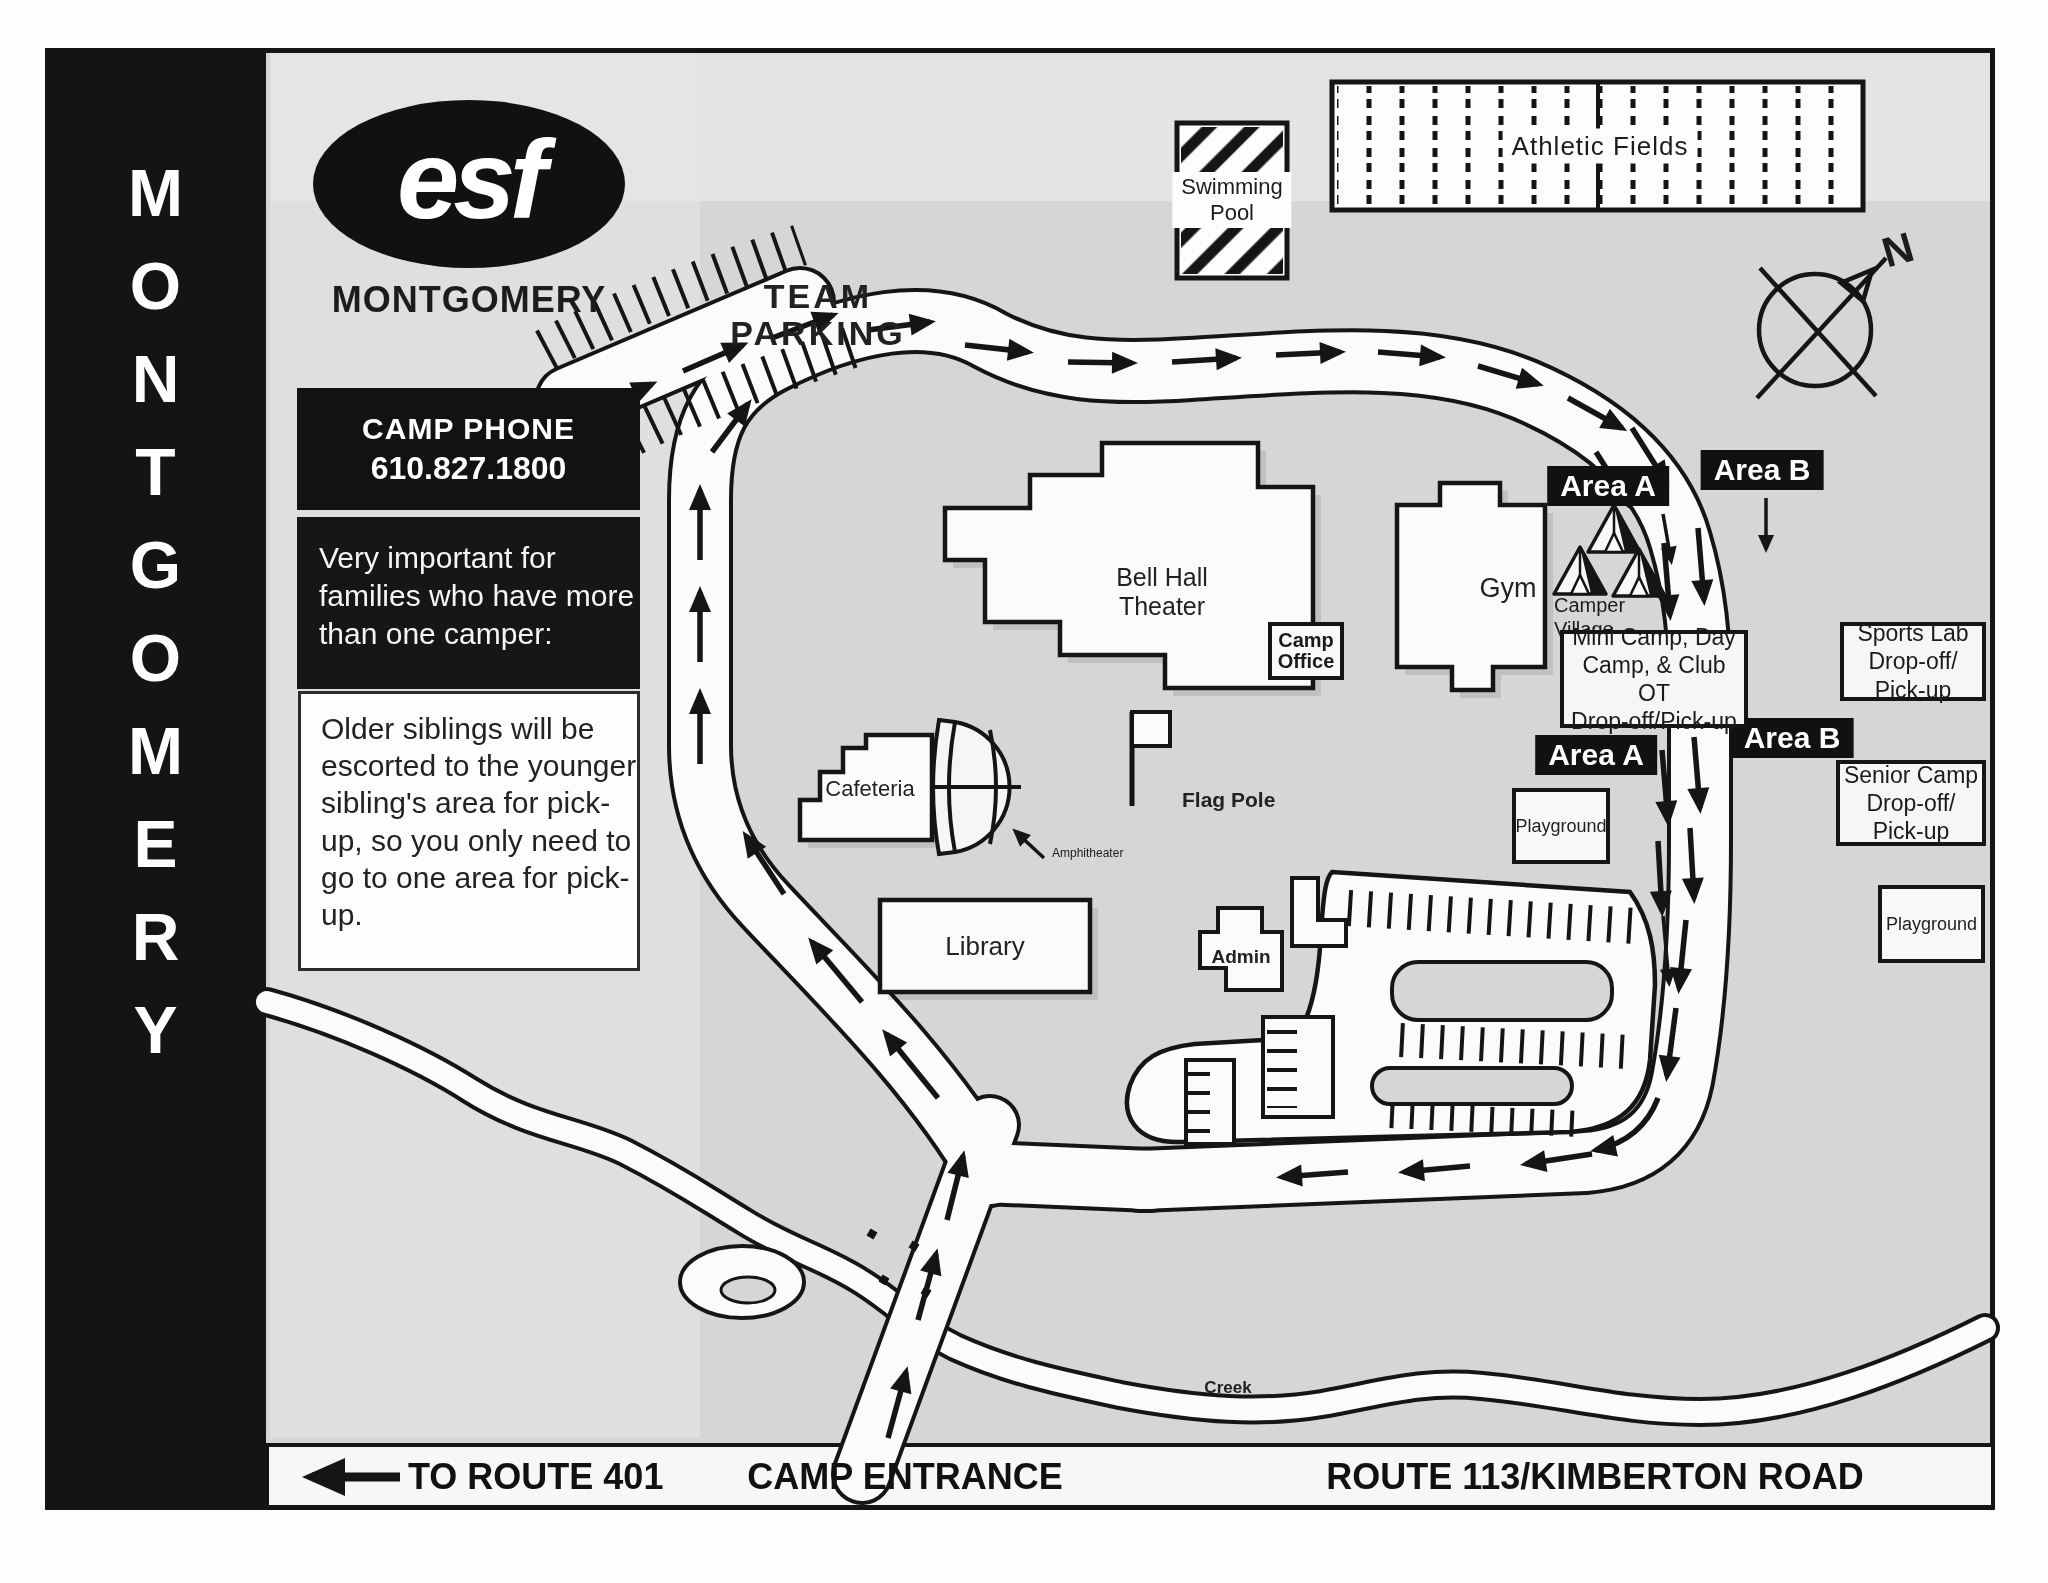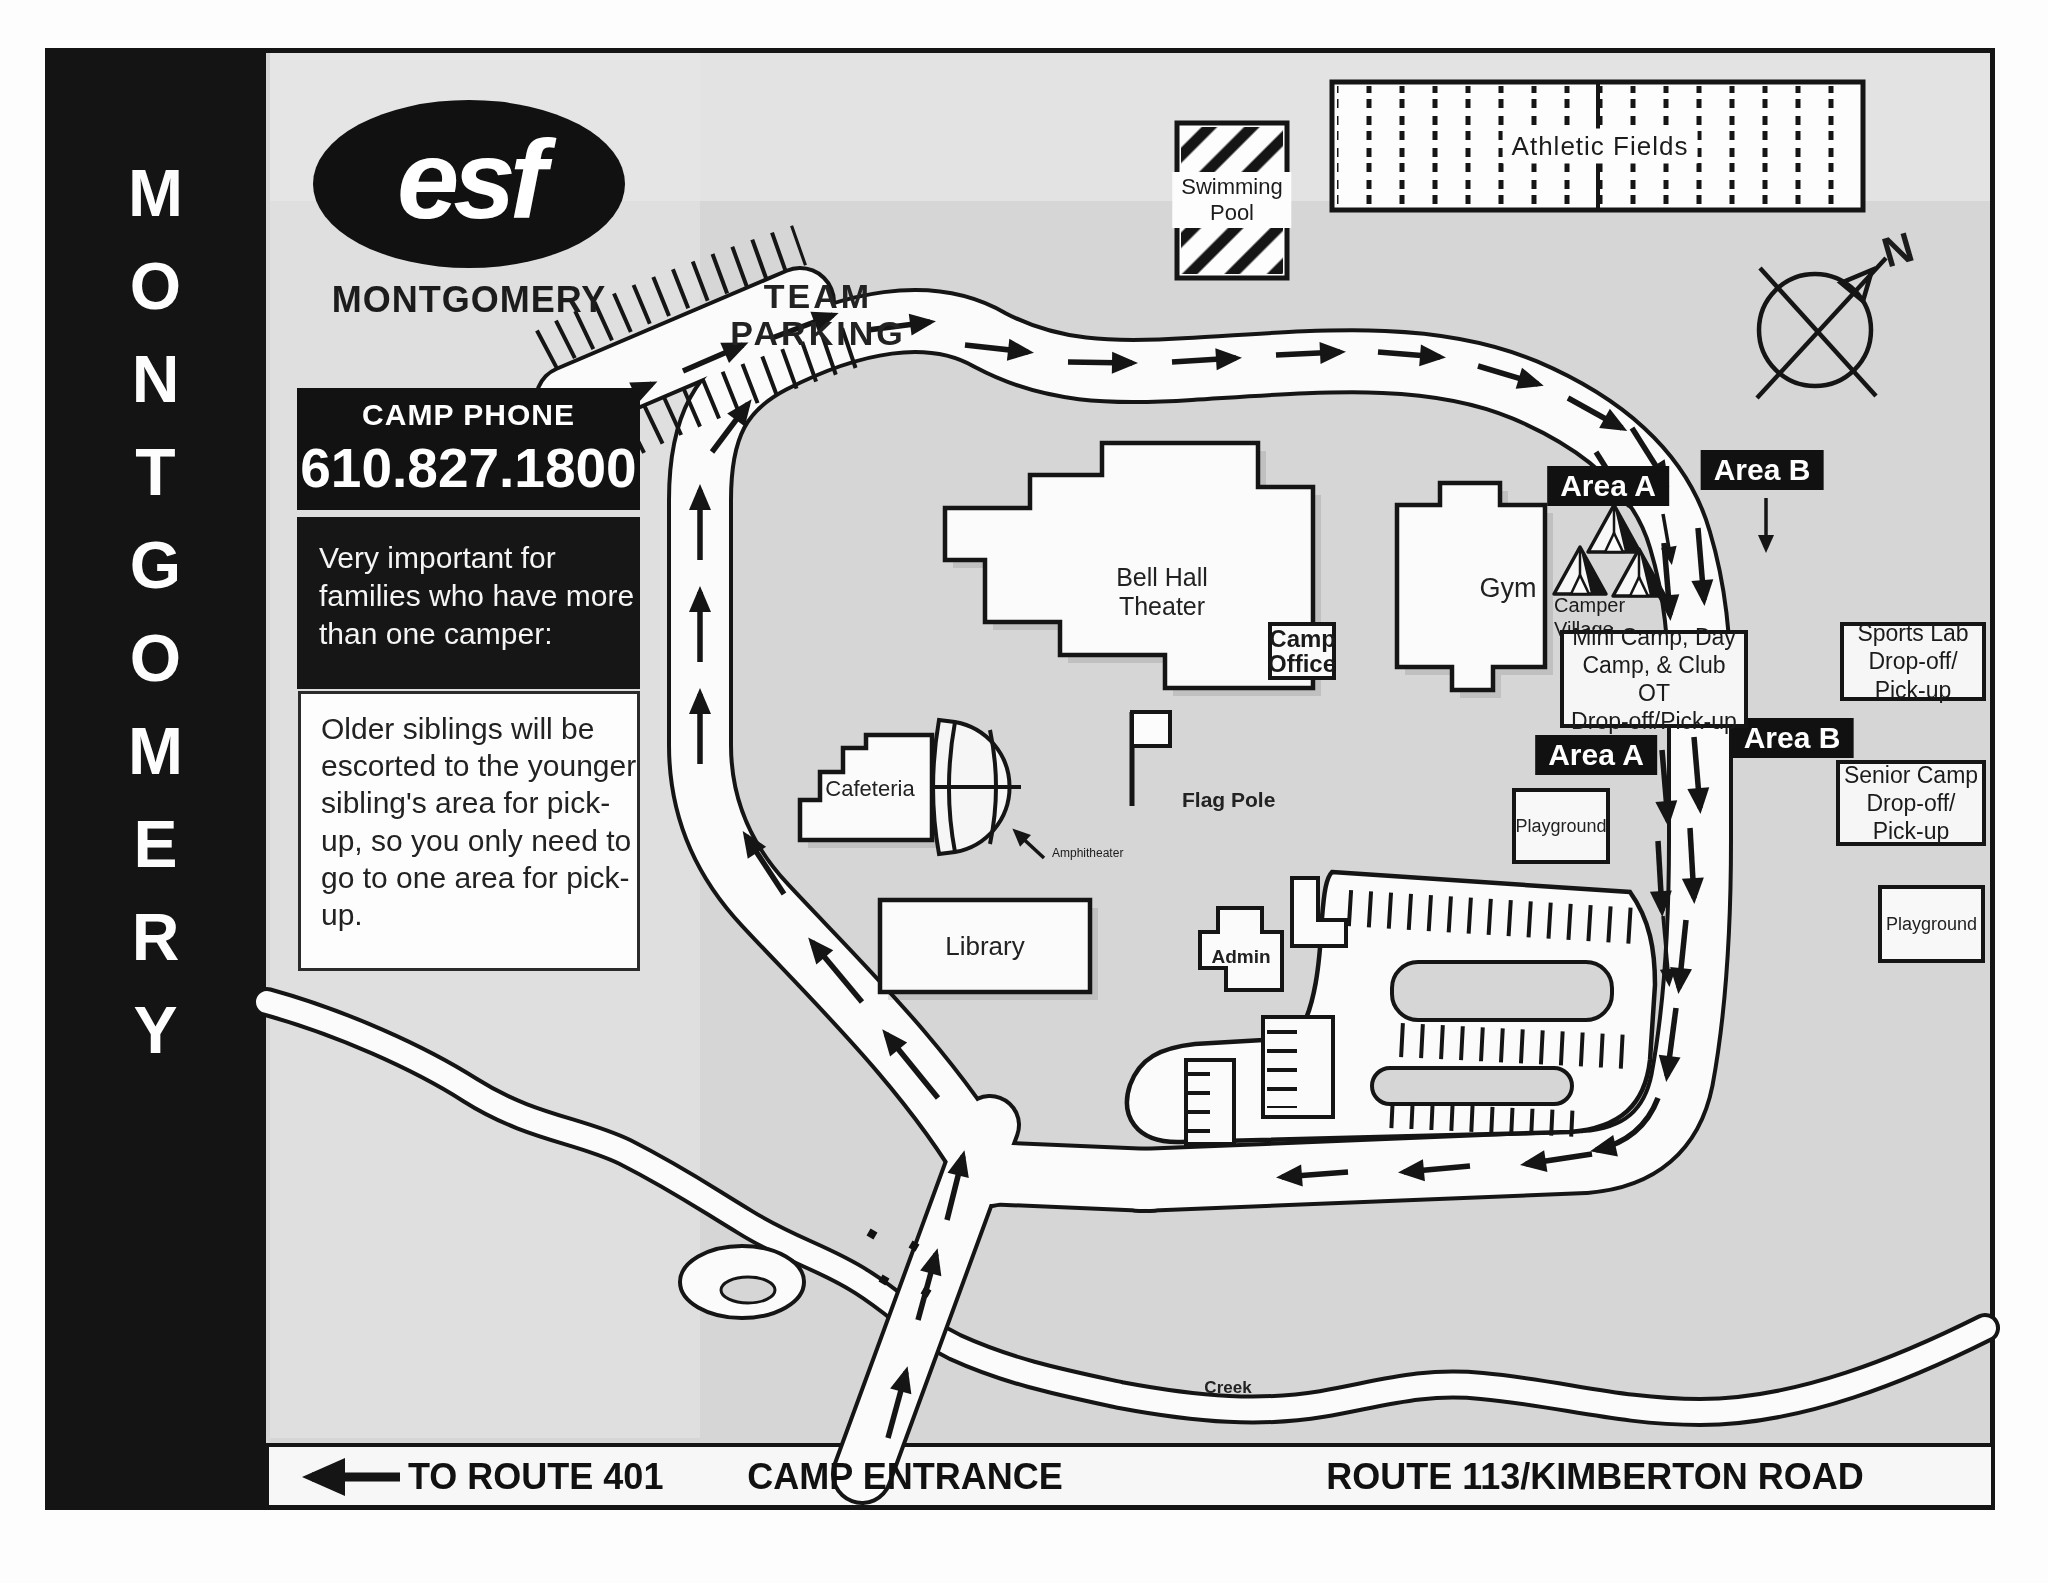--- a/index.html
+++ b/index.html
@@ -11,21 +11,21 @@
   svg.layer{left:0;top:0;width:2048px;height:1583px;}
   .labels{left:0;top:0;width:2048px;height:1583px;pointer-events:none;}
   .lbl{position:absolute;white-space:pre-line;color:#1c1c1c;}
   .ctr{transform:translate(-50%,-50%);text-align:center;}
   
   .logo-oval{left:313px;top:100px;width:312px;height:168px;background:#111;border-radius:50%;display:flex;align-items:center;justify-content:center;}
   .logo-oval span{color:#fff;font-size:112px;font-weight:700;font-style:italic;letter-spacing:-6px;padding-bottom:10px;}
   .logo-name{left:469px;top:300px;font-size:36px;font-weight:800;letter-spacing:1px;}
   .phone-box{left:297px;top:388px;width:343px;height:122px;background:#121212;color:#fff;display:flex;flex-direction:column;align-items:center;justify-content:center;gap:4px;}
   .phone-box .pl{font-size:30px;font-weight:700;letter-spacing:1px;}
-  .phone-box .pn{font-size:55px;font-weight:800;}
+  .phone-box .pn{font-size:32px;font-weight:800;}
   .note-head{left:297px;top:517px;width:343px;height:172px;background:#161616;color:#f5f5f5;font-size:30px;line-height:1.26;padding:22px 0 0 22px;box-sizing:border-box;}
   .note-body{left:298px;top:691px;width:342px;height:280px;background:#fdfdfd;border:3px solid #2b2b2b;font-size:30px;line-height:1.24;padding:16px 0 0 20px;box-sizing:border-box;color:#222;}
   
   .team{font-size:34px;font-weight:700;letter-spacing:3px;line-height:1.1;color:#222;}
   .bldg{font-size:25px;color:#222;}
   .small-b{font-size:20px;font-weight:700;color:#222;}
   .area{background:#111;color:#fff;font-weight:700;font-size:30px;padding:3px 13px;white-space:nowrap;}
   .callout{background:#f6f6f6;border:4px solid #151515;display:flex;align-items:center;justify-content:center;text-align:center;font-size:23px;line-height:1.22;box-sizing:border-box;color:#1b1b1b;}
   .pg{background:#f8f8f8;border:4px solid #151515;display:flex;align-items:center;justify-content:center;font-size:18px;box-sizing:border-box;color:#222;}
   .pad-bg{background:#fdfdfd;padding:2px 9px;}
@@ -251,21 +251,21 @@
 to go to one area
 for pick-up.</div>
 
   <div class="lbl ctr team" style="left:818px;top:315px;">TEAM
 PARKING</div>
   <div class="lbl ctr pad-bg" style="left:1232px;top:200px;font-size:22px;">Swimming
 Pool</div>
   <div class="lbl ctr pad-bg" style="left:1600px;top:146px;font-size:26px;letter-spacing:1px;">Athletic Fields</div>
   <div class="lbl ctr bldg" style="left:1162px;top:592px;">Bell Hall
 Theater</div>
-  <div class="abs" style="left:1268px;top:622px;width:68px;height:58px;background:#fafafa;border:4px solid #151515;box-sizing:border-box;display:flex;align-items:center;justify-content:center;text-align:right;font-size:24px;font-weight:600;line-height:1.05;white-space:pre-line;">Camp
+  <div class="abs" style="left:1268px;top:622px;width:76px;height:58px;background:#fafafa;border:4px solid #151515;box-sizing:border-box;display:flex;align-items:center;justify-content:center;text-align:center;font-size:20px;font-weight:600;line-height:1.05;white-space:pre-line;">Camp
 Office</div>
   <div class="lbl ctr bldg" style="left:1470px;top:588px;font-size:27px;margin-left:38px;">Gym</div>
   <div class="lbl" style="left:1554px;top:594px;font-size:20px;line-height:1.18;">Camper
 Village</div>
   <div class="lbl ctr bldg" style="left:870px;top:789px;font-size:22px;">Cafeteria</div>
   <div class="lbl" style="left:1052px;top:846px;font-size:12px;">Amphitheater</div>
   <div class="lbl small-b" style="left:1182px;top:788px;font-size:21px;">Flag Pole</div>
   <div class="lbl ctr bldg" style="left:985px;top:946px;font-size:26px;">Library</div>
   <div class="lbl ctr small-b" style="left:1241px;top:957px;font-size:19px;">Admin</div>
   <div class="abs pg" style="left:1512px;top:788px;width:98px;height:76px;">Playground</div>

